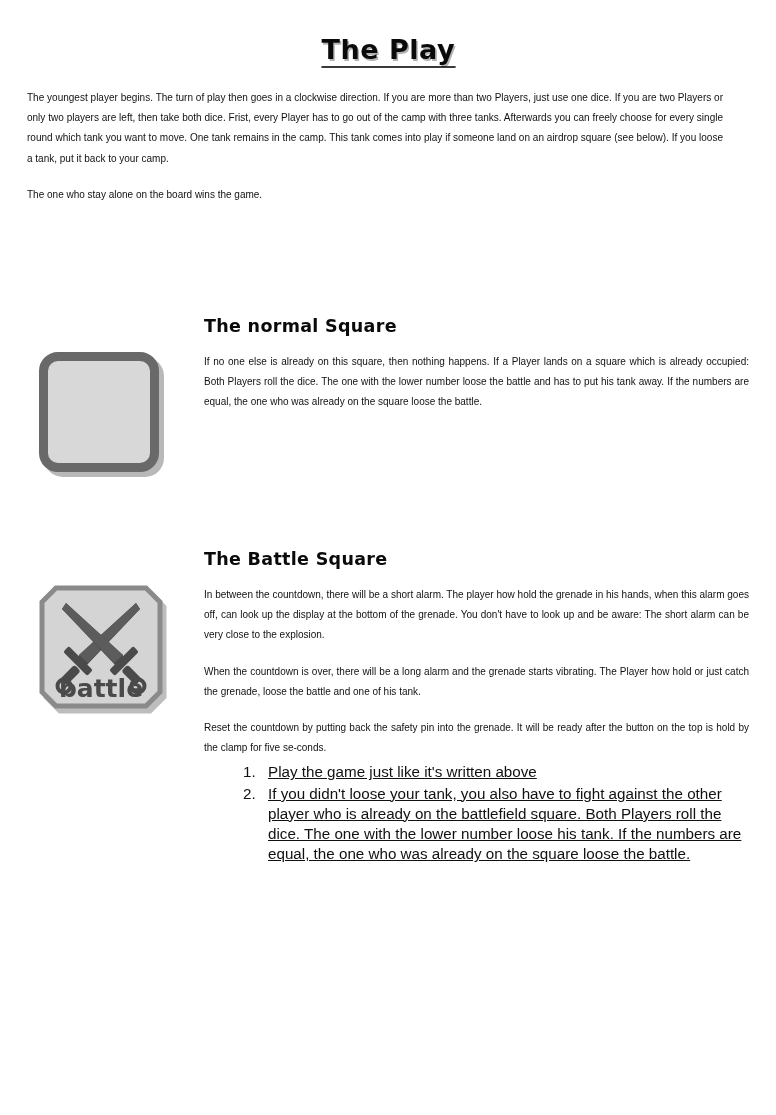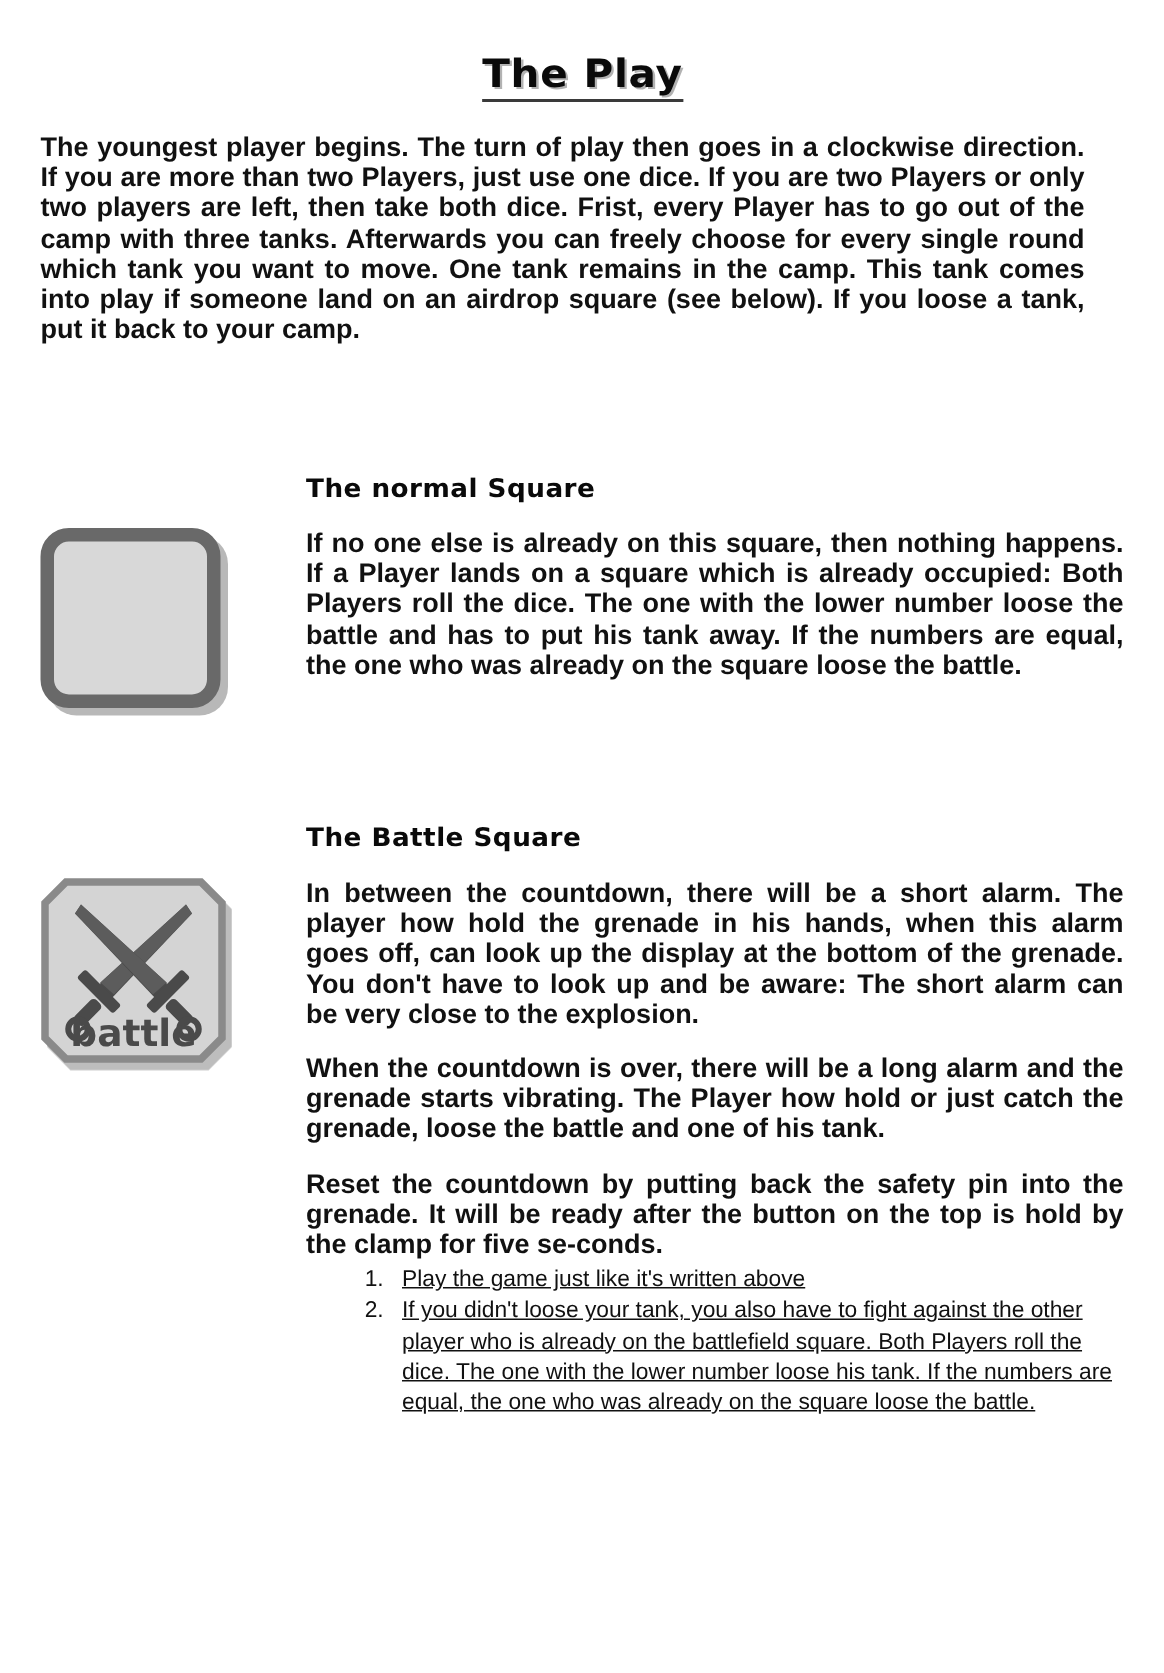--- a/index.html
+++ b/index.html
@@ -49,24 +49,23 @@
   
   .intro {
     position: absolute;
     left: 27px;
     top: 88px;
     width: 696px;
   }
   .intro p,
   .col-right p {
     margin: 0 0 16px 0;
-    font-size: 18px;
+    font-size: 10px;
     line-height: 20.2px;
     color: #111111;
-    font-weight: bold;
   }
   .intro p.justified {
     text-align: justify;
   }
 
   
   .section {
     position: absolute;
     left: 27px;
     width: 722px;
@@ -86,21 +85,21 @@
     transform-origin: left center;
   }
   .heading-offset { margin-left: 177px; }
 
   .section-body {
     display: block;
     position: relative;
   }
   .col-left {
     position: absolute;
-    left: 0;
+    left: 12px;
     top: 0;
     width: 160px;
   }
   .col-right {
     margin-left: 177px;
     width: 545px;
   }
   .col-right p { text-align: justify; }
   .col-right p:last-of-type { margin-bottom: 0; }
 
@@ -144,20 +143,21 @@
 <body>
 
 <div class="page">
 
   <div class="title-wrap">
     <h1 class="doc-title">The Play</h1>
   </div>
 
   <div class="intro">
     <p class="justified">The youngest player begins. The turn of play then goes in a clockwise direction. If you are more than two Players, just use one dice. If you are two Players or only two players are left, then take both dice. Frist, every Player has to go out of the camp with three tanks. Afterwards you can freely choose for every single round which tank you want to move. One tank remains in the camp. This tank comes into play if someone land on an airdrop square (see below). If you loose a tank, put it back to your camp.</p>
+    <p>The one who stay alone on the board wins the game.</p>
   </div>
 
   <div class="section" id="section-normal">
 
     <h2 class="section-heading heading-offset">The normal Square</h2>
 
     <div class="section-body">
 
       <div class="col-left">
         <div class="icon-normal"></div>

